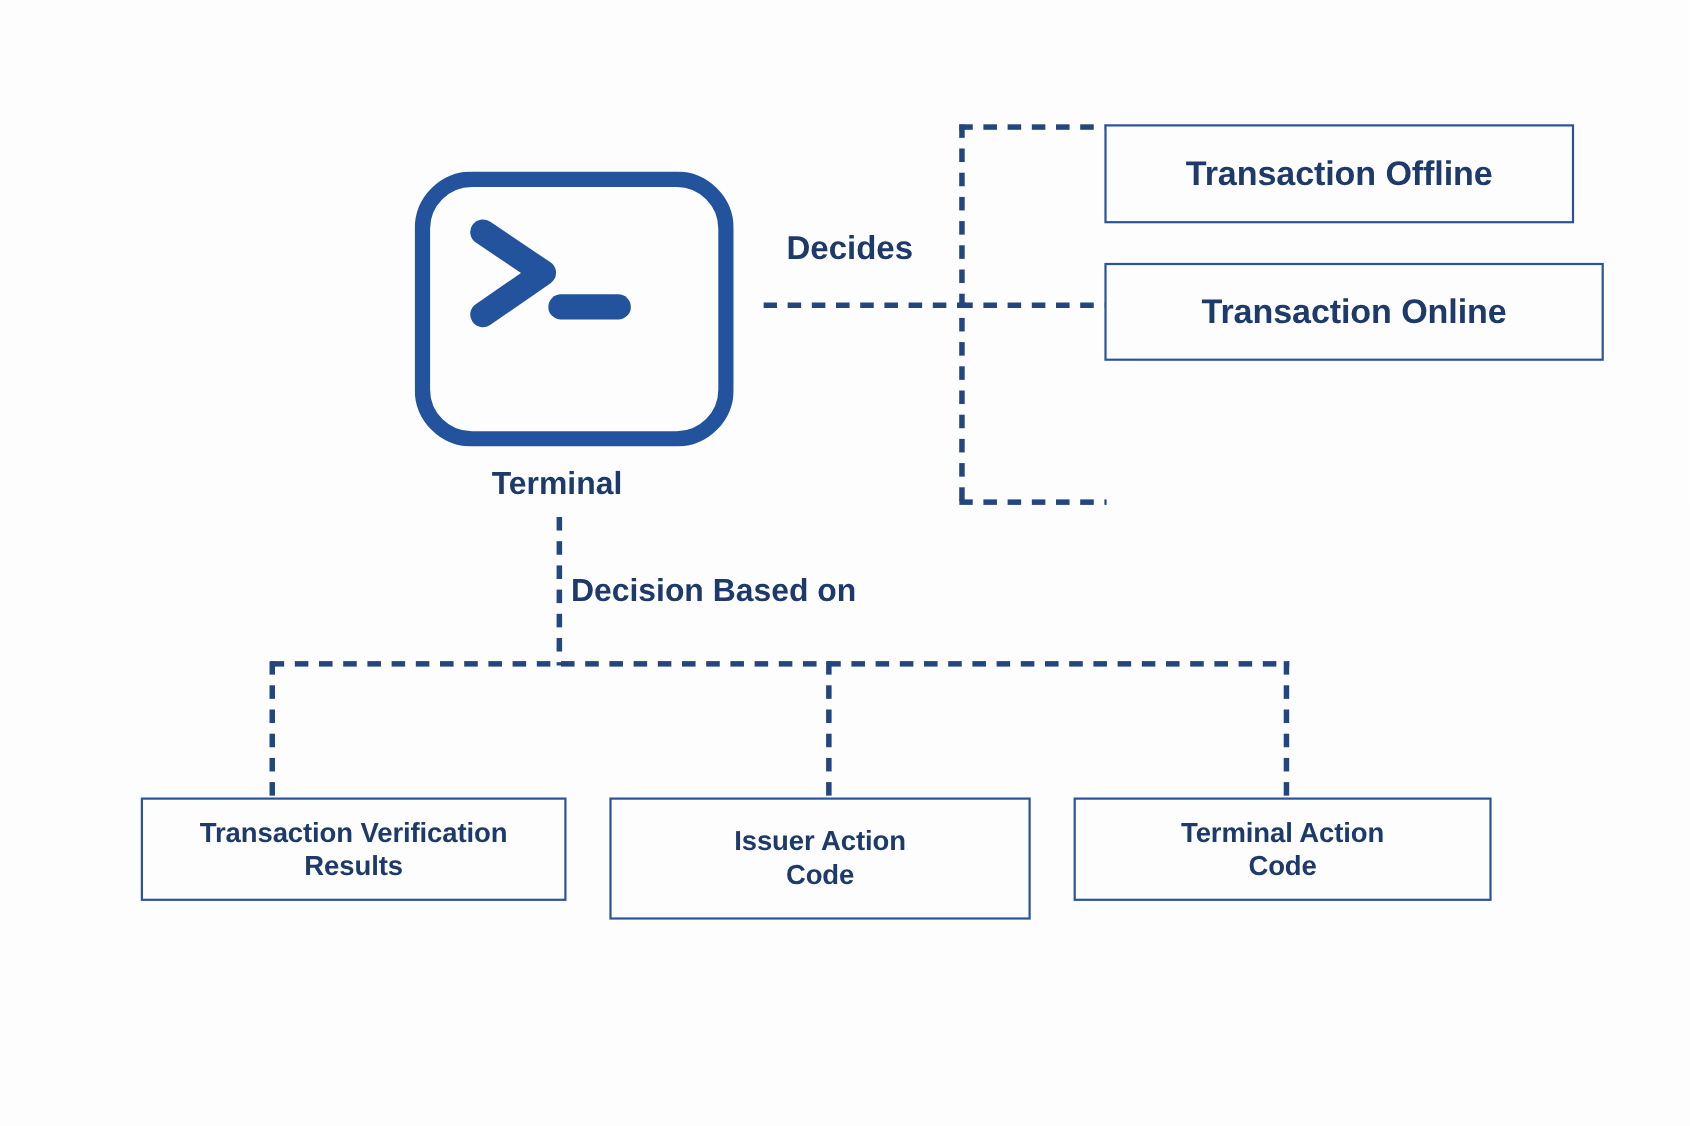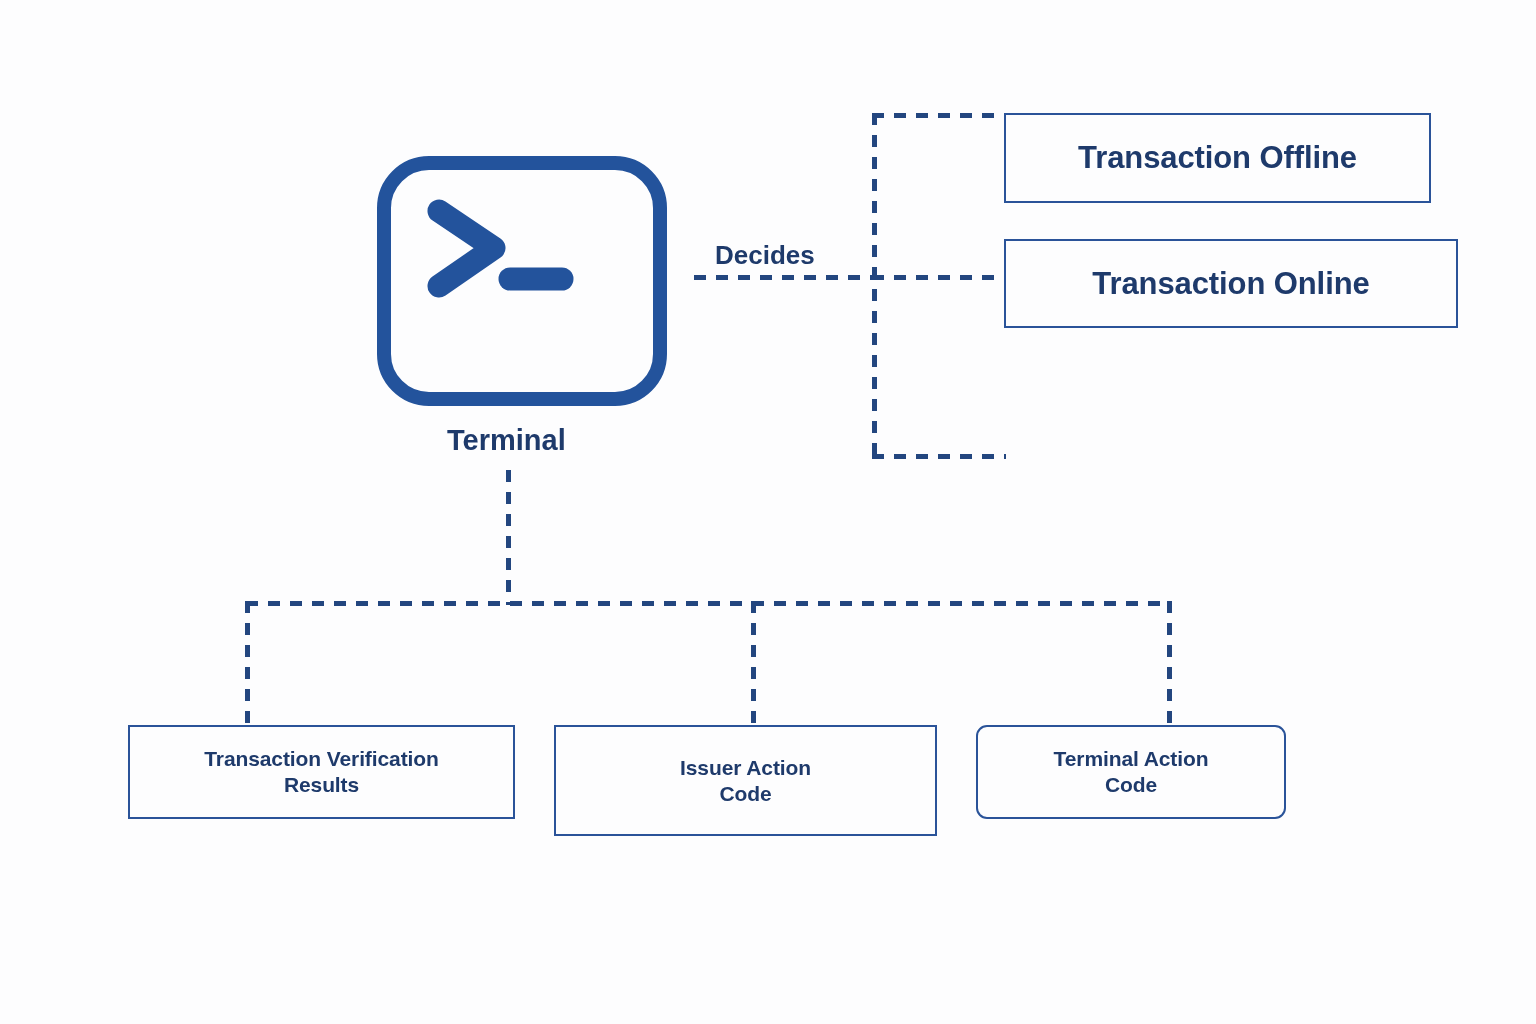--- a/index.html
+++ b/index.html
@@ -37,21 +37,21 @@
   .node-box .node-label {
     display: block;
     white-space: pre-line;
     padding: 0 10px;
   }
 
   
   .outcome-box { font-size: 31px; }
 
   
-  .source-box { font-size: 21px; }
+  .source-box { font-size: 25px; }
 
   
   .caption {
     position: absolute;
     color: #1e3a6b;
     font-weight: bold;
     white-space: nowrap;
   }
 
   
@@ -102,50 +102,51 @@
   <div class="conn h" style="left:694px; top:275px; width:184px;"></div>
 
   <div class="conn v" style="left:872px; top:113px; height:346px;"></div>
 
   <div class="conn h" style="left:872px; top:113px; width:134px;"></div>
 
   <div class="conn h" style="left:872px; top:275px; width:134px;"></div>
 
   <div class="conn h" style="left:872px; top:454px; width:134px;"></div>
 
-  <div class="caption" style="left:715px; top:240px; font-size:26px;">Decides</div>
+  <div class="caption" style="left:715px; top:209px; font-size:30px;">Decides</div>
 
   <div class="node-box outcome-box" style="left:1004px; top:71px; width:427px; height:90px;margin-top:42px;">
     <span class="node-label">Transaction Offline</span>
   </div>
 
   <div class="node-box outcome-box" style="left:1004px; top:239px; width:454px; height:89px;">
     <span class="node-label">Transaction Online</span>
   </div>
 
 
   <div class="conn v" style="left:506px; top:470px; height:135px;"></div>
 
   <div class="conn h" style="left:246px; top:601px; width:926px;"></div>
 
   <div class="conn v" style="left:245px; top:601px; height:126px;"></div>
 
   <div class="conn v" style="left:751px; top:601px; height:126px;"></div>
 
   <div class="conn v" style="left:1167px; top:601px; height:126px;"></div>
 
+  <div class="caption" style="left:519px; top:521px; font-size:29px;">Decision Based on</div>
 
   <div class="node-box source-box" style="left:128px; top:725px; width:387px; height:94px;">
     <span class="node-label">Transaction Verification
 Results</span>
   </div>
 
   <div class="node-box source-box" style="left:554px; top:725px; width:383px; height:111px;">
     <span class="node-label">Issuer Action
 Code</span>
   </div>
 
-  <div class="node-box source-box" style="left:976px; top:725px; width:310px; height:94px;border-radius:11px;">
+  <div class="node-box source-box" style="left:976px; top:725px; width:380px; height:94px;">
     <span class="node-label">Terminal Action
 Code</span>
   </div>
 
 </div>
 
 </body></html>

